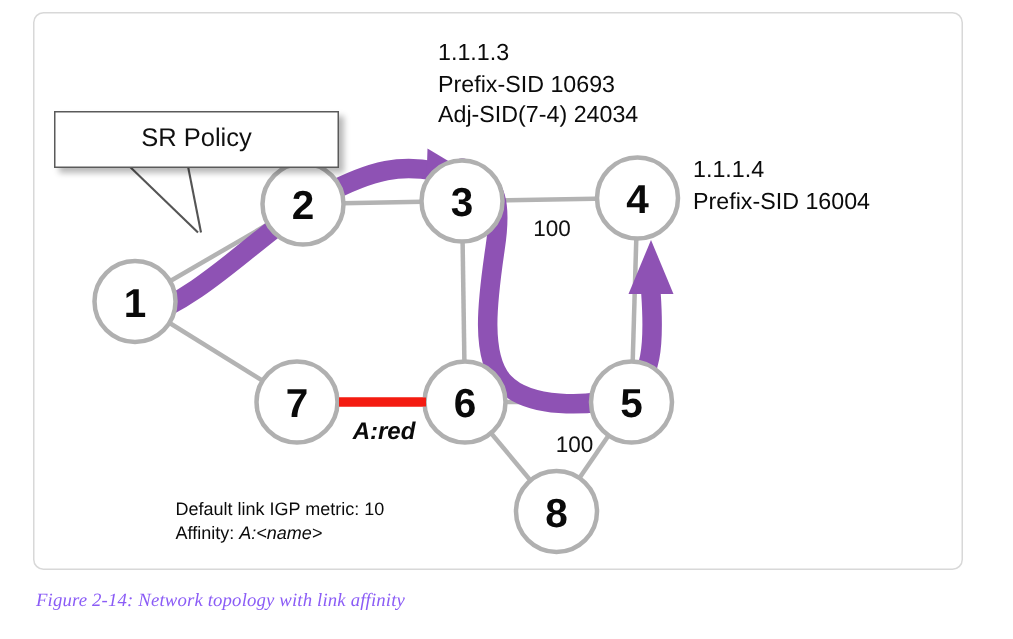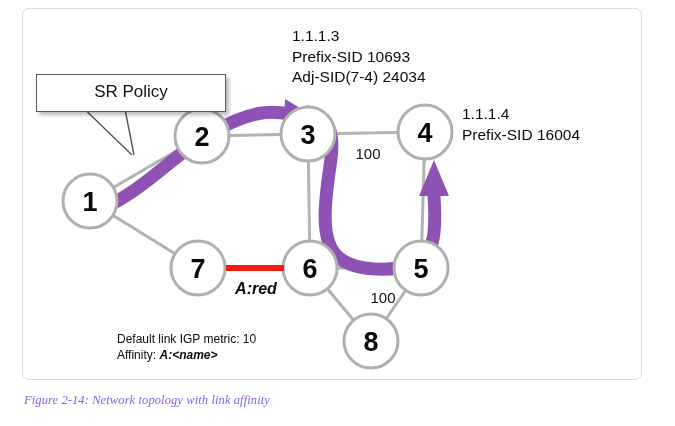--- a/index.html
+++ b/index.html
@@ -69,21 +69,21 @@
     font-size: 15.5px;
     color: #0b0b0b;
     line-height: 1.33;
     white-space: nowrap;
   }
   #sid-block-node3 { left: 292px; top: 26px; }
   #sid-block-node4 { left: 462px; top: 104px; }
   #legend-block { left: 85px; top: 331px; font-size: 12px; line-height: 1.36; margin-left: 32px; }
   #legend-block .ital {
     font-style: italic;
-    font-weight: 700;
+    font-weight: 400;
   }
   .callout {
     position: absolute;
     left: 36px;
     top: 26px;
     width: 190px;
     box-sizing: border-box;
     background: #ffffff;
     border: 1px solid #5a5a5a;
     padding: 6px 8px 8px 8px;

